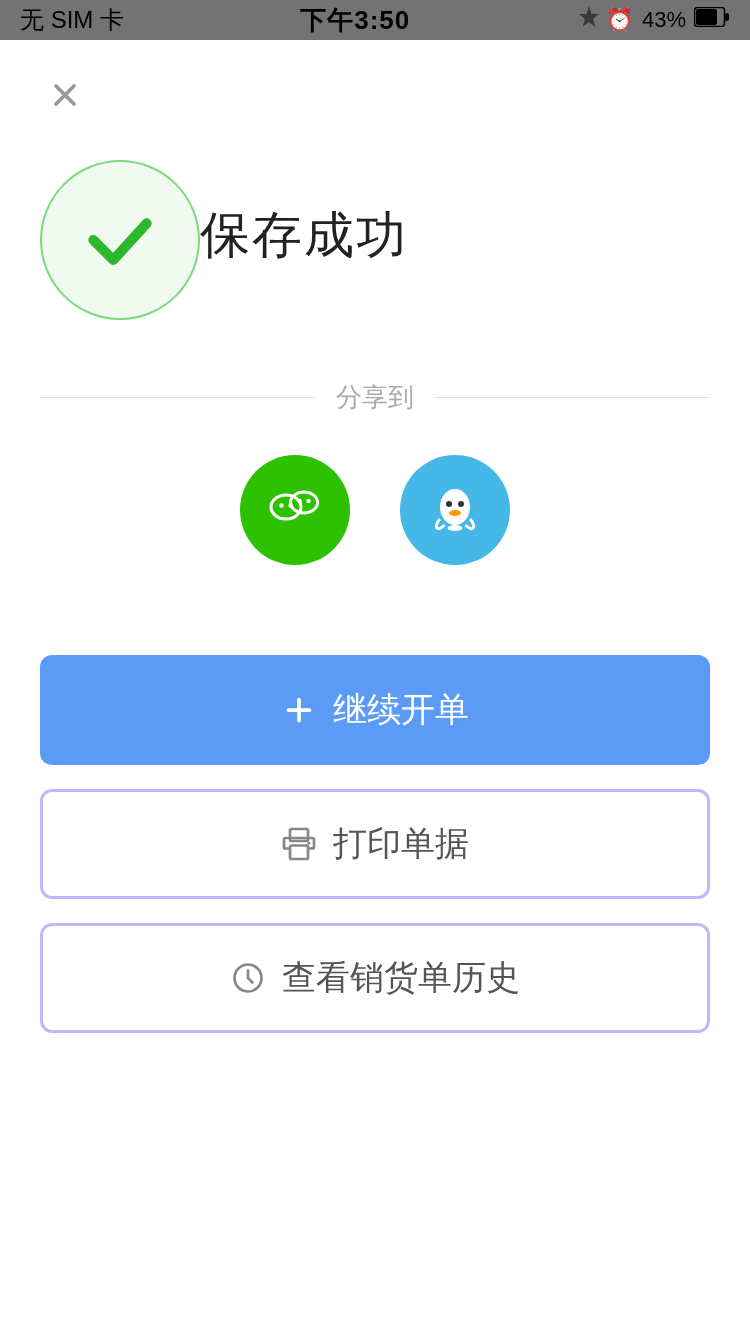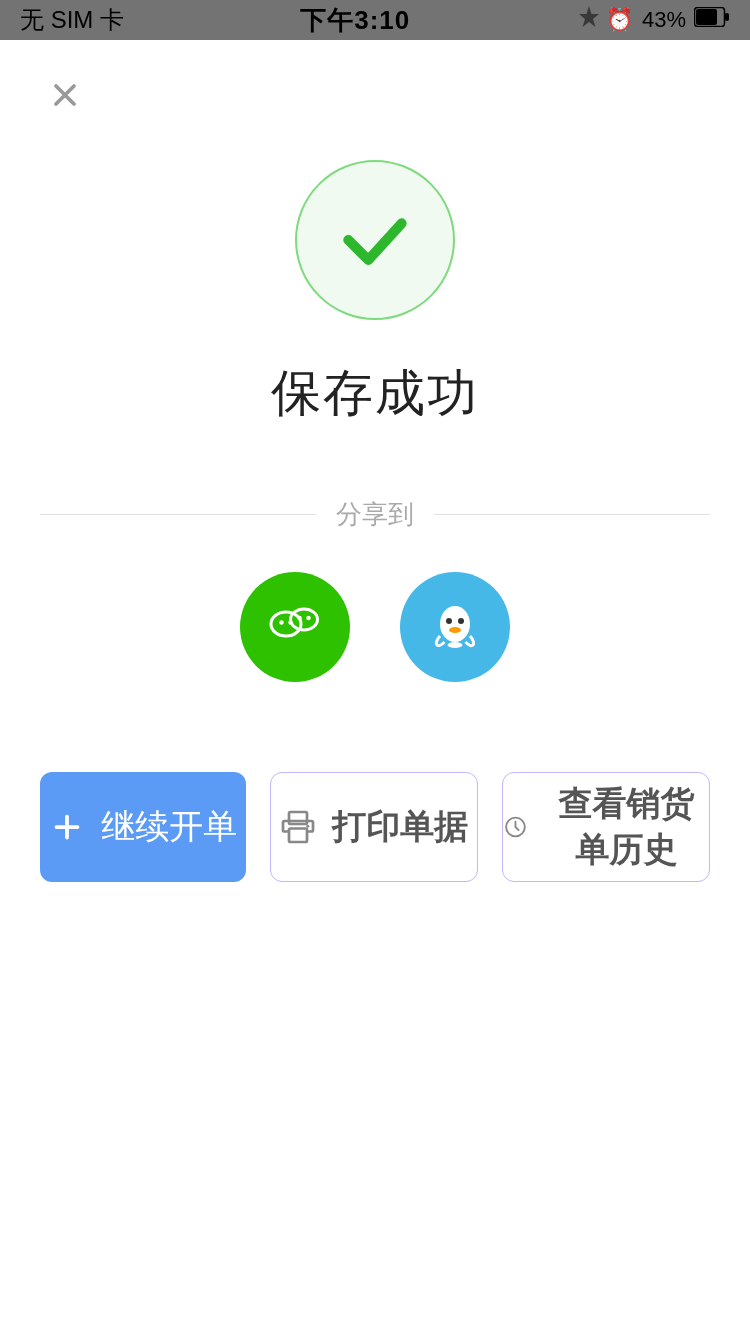--- a/index.html
+++ b/index.html
@@ -71,21 +71,21 @@
     }
 
     .close-btn svg {
       width: 36px;
       height: 36px;
     }
 
     
     .success-section {
       display: flex;
-      flex-direction: column;
+      flex-direction: row;
       align-items: center;
       padding: 30px 40px 20px;
     }
 
     .check-circle {
       width: 160px;
       height: 160px;
       border-radius: 50%;
       background: #f0faf0;
       border: 2px solid #7dda7d;
@@ -161,21 +161,21 @@
 
     .share-icon-btn svg {
       width: 60px;
       height: 60px;
     }
 
     
     .actions-section {
       padding: 20px 40px;
       display: flex;
-      flex-direction: row;
+      flex-direction: column;
       gap: 24px;
     }
 
     .action-btn {
       width: 100%;
       height: 110px;
       border-radius: 12px;
       border: none;
       display: flex;
       align-items: center;
@@ -186,22 +186,21 @@
     }
 
     .action-btn-primary {
       background: #5b9bf5;
       color: #fff;
     }
 
     .action-btn-secondary {
       background: #ffffff;
       color: #555;
-      border: 1px solid #c4b5fd;
-      font-weight: bold;
+      border: 3px solid #c4b5fd;
     }
 
     .action-btn svg {
       width: 36px;
       height: 36px;
     }
   </style>
 </head>
 <body>
 
@@ -209,21 +208,21 @@
   <div class="status-left">
     <span>无 SIM 卡</span>
     <span>
       <svg viewBox="0 0 24 18" fill="none" xmlns="http://www.w3.org/2000/svg">
         <path d="M12 14.5c.83 0 1.5.67 1.5 1.5S12.83 17.5 12 17.5s-1.5-.67-1.5-1.5.67-1.5 1.5-1.5z" fill="#000"></path>
         <path d="M12 10c1.85 0 3.51.76 4.72 1.97l1.42-1.42A8.94 8.94 0 0012 8a8.94 8.94 0 00-6.14 2.55l1.42 1.42A6.93 6.93 0 0112 10z" fill="#000"></path>
         <path d="M12 5.5c3.3 0 6.29 1.29 8.5 3.4l1.42-1.43A13.43 13.43 0 0012 3.5c-3.79 0-7.23 1.57-9.7 4.1l1.41 1.42A11.42 11.42 0 0112 5.5z" fill="#000"></path>
       </svg>
     </span>
   </div>
-  <div class="status-center">下午3:10</div>
+  <div class="status-center">下午3:50</div>
   <div class="status-right">
     <span>
       <svg width="20" height="22" viewBox="0 0 20 22" fill="none">
         <path d="M10 0L12.5 8H20L14 13L16.5 21L10 16L3.5 21L6 13L0 8H7.5L10 0Z" fill="#000" opacity="0.5"></path>
       </svg>
     </span>
     <span>⏰</span>
     <span>43%</span>
     <span>
       <svg width="36" height="20" viewBox="0 0 36 20" fill="none">

